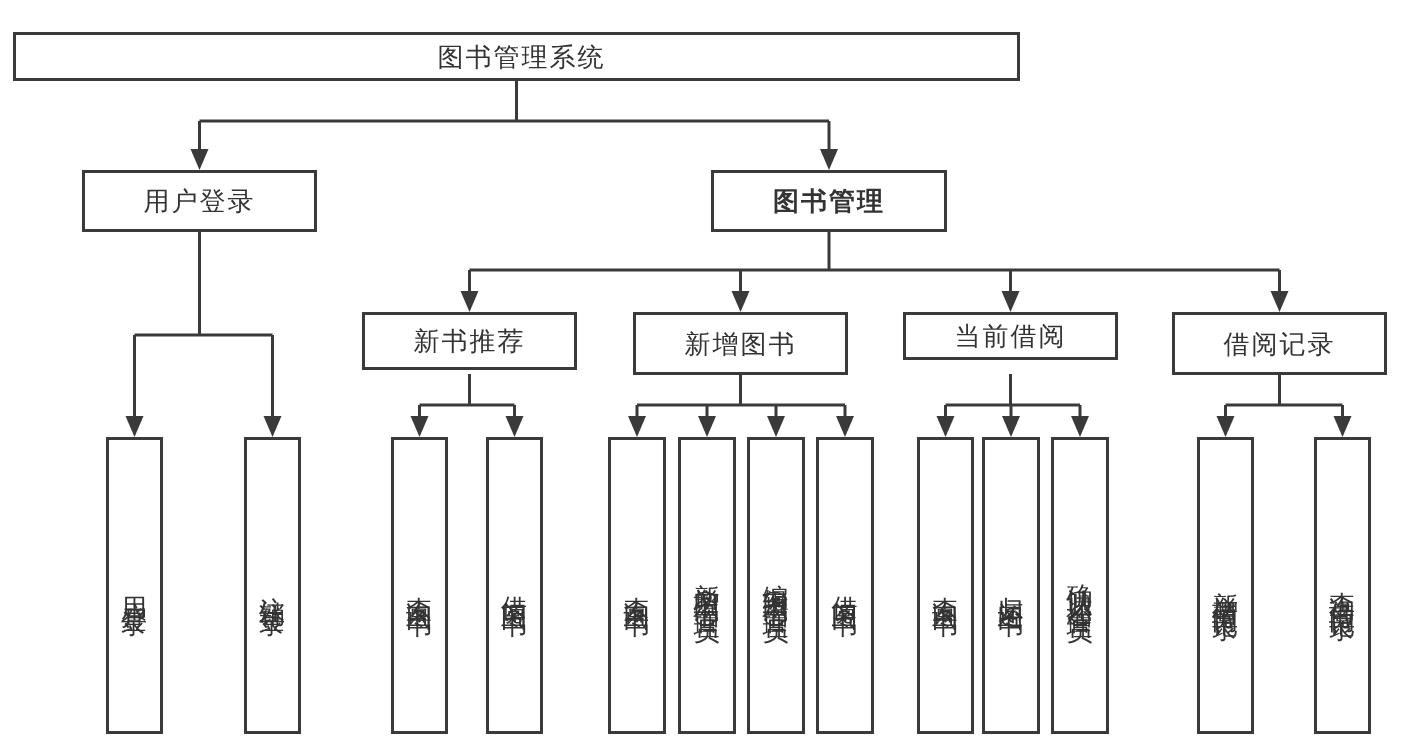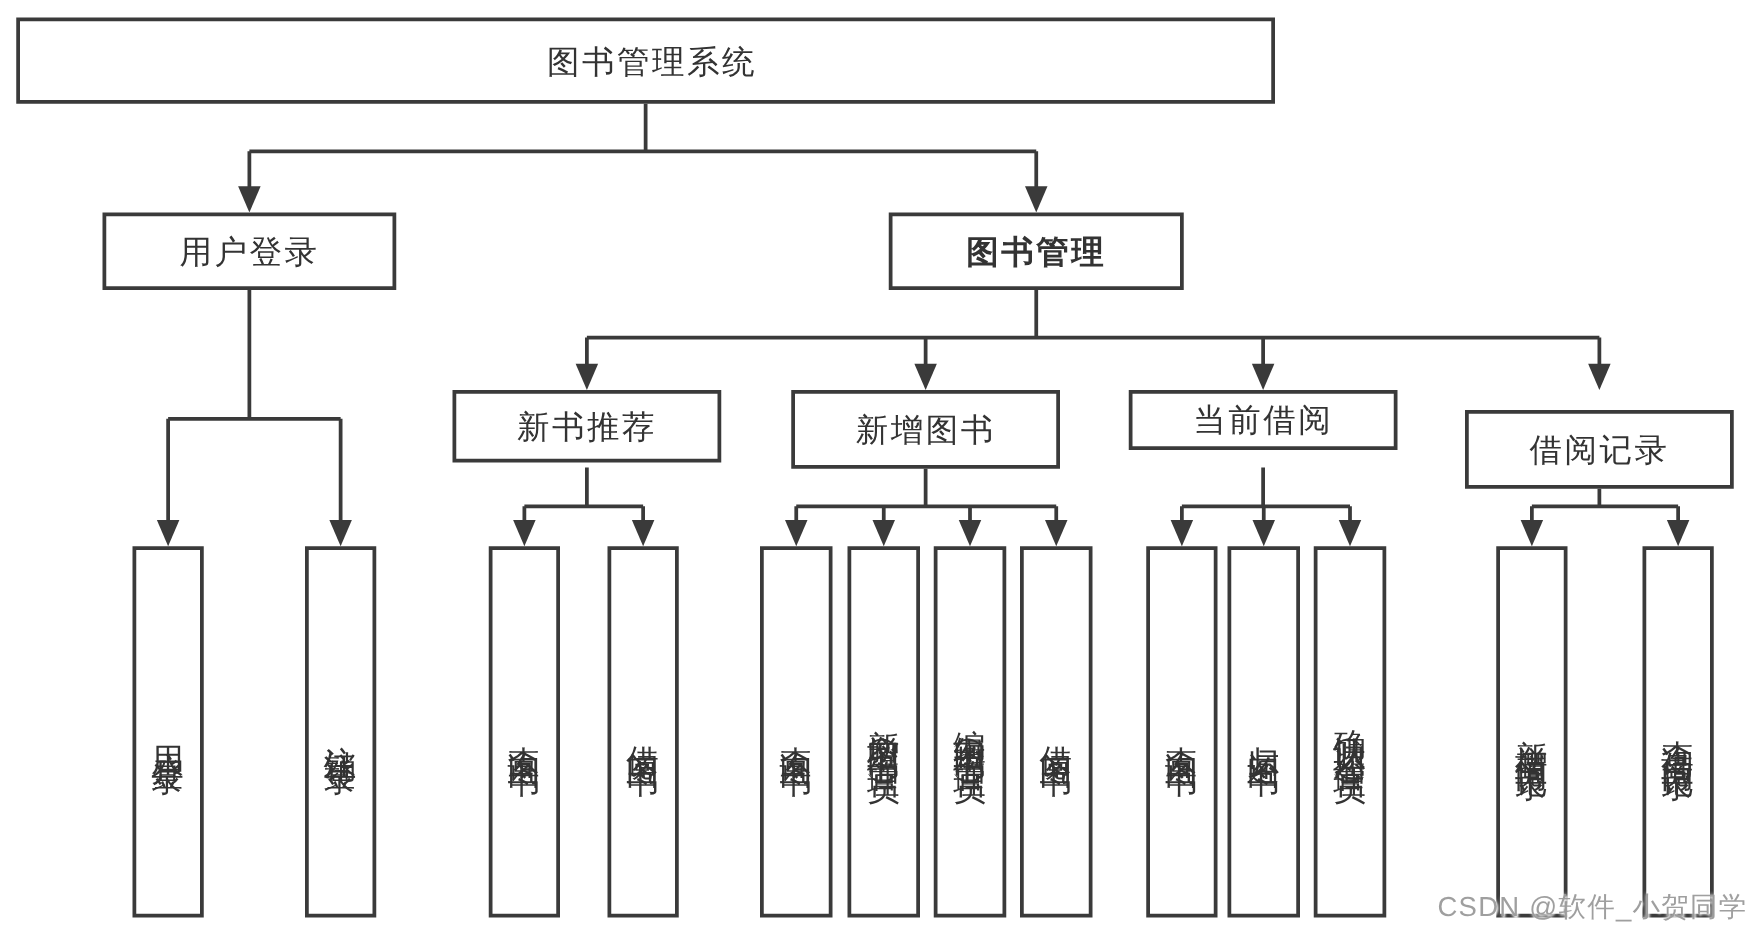--- a/index.html
+++ b/index.html
@@ -107,29 +107,29 @@
       <polygon points="767,416 785,416 776,437"></polygon>
       <polygon points="836,416 854,416 845,437"></polygon>
       <polygon points="936.5,416 954.5,416 945.5,437"></polygon>
       <polygon points="1002,416 1020,416 1011,437"></polygon>
       <polygon points="1071,416 1089,416 1080,437"></polygon>
       <polygon points="1216.5,416 1234.5,416 1225.5,437"></polygon>
       <polygon points="1333.5,416 1351.5,416 1342.5,437"></polygon>
     </g>
   </svg>
 
-  <div class="node h" style="left:13px; top:14px; width:1007px; height:69px;padding-left:10px;">图书管理系统</div>
+  <div class="node h" style="left:13px; top:32px; width:1007px; height:49px;padding-left:10px;">图书管理系统</div>
 
   <div class="node h" style="left:82px; top:170px; width:235px; height:62px;">用户登录</div>
   <div class="node h" style="left:711px; top:170px; width:236px; height:62px;font-weight:bold;">图书管理</div>
 
   <div class="node h" style="left:362px; top:312px; width:215px; height:58px;">新书推荐</div>
   <div class="node h" style="left:633px; top:312px; width:215px; height:63px;">新增图书</div>
   <div class="node h" style="left:903px; top:312px; width:215px; height:48px;">当前借阅</div>
-  <div class="node h" style="left:1172px; top:312px; width:215px; height:63px;margin-top:16px;">借阅记录</div>
+  <div class="node h" style="left:1172px; top:312px; width:215px; height:63px;">借阅记录</div>
 
   <div class="node" style="left:106px; top:437px; width:57px; height:297px;">
     <span class="vtext">用户登录</span>
   </div>
   <div class="node" style="left:244px; top:437px; width:57px; height:297px;">
     <span class="vtext">注销登录</span>
   </div>
 
   <div class="node" style="left:391px; top:437px; width:57px; height:297px;">
     <span class="vtext">查询图书</span>
@@ -161,15 +161,14 @@
     <span class="vtext">确认归还（管理员）</span>
   </div>
 
   <div class="node" style="left:1197px; top:437px; width:57px; height:297px;">
     <span class="vtext">新增借阅记录</span>
   </div>
   <div class="node" style="left:1314px; top:437px; width:57px; height:297px;">
     <span class="vtext">查询借阅记录</span>
   </div>
 
-  <div class="watermark">CSDN @软件_小贺同学</div>
 
 </div>
 
 </body></html>

